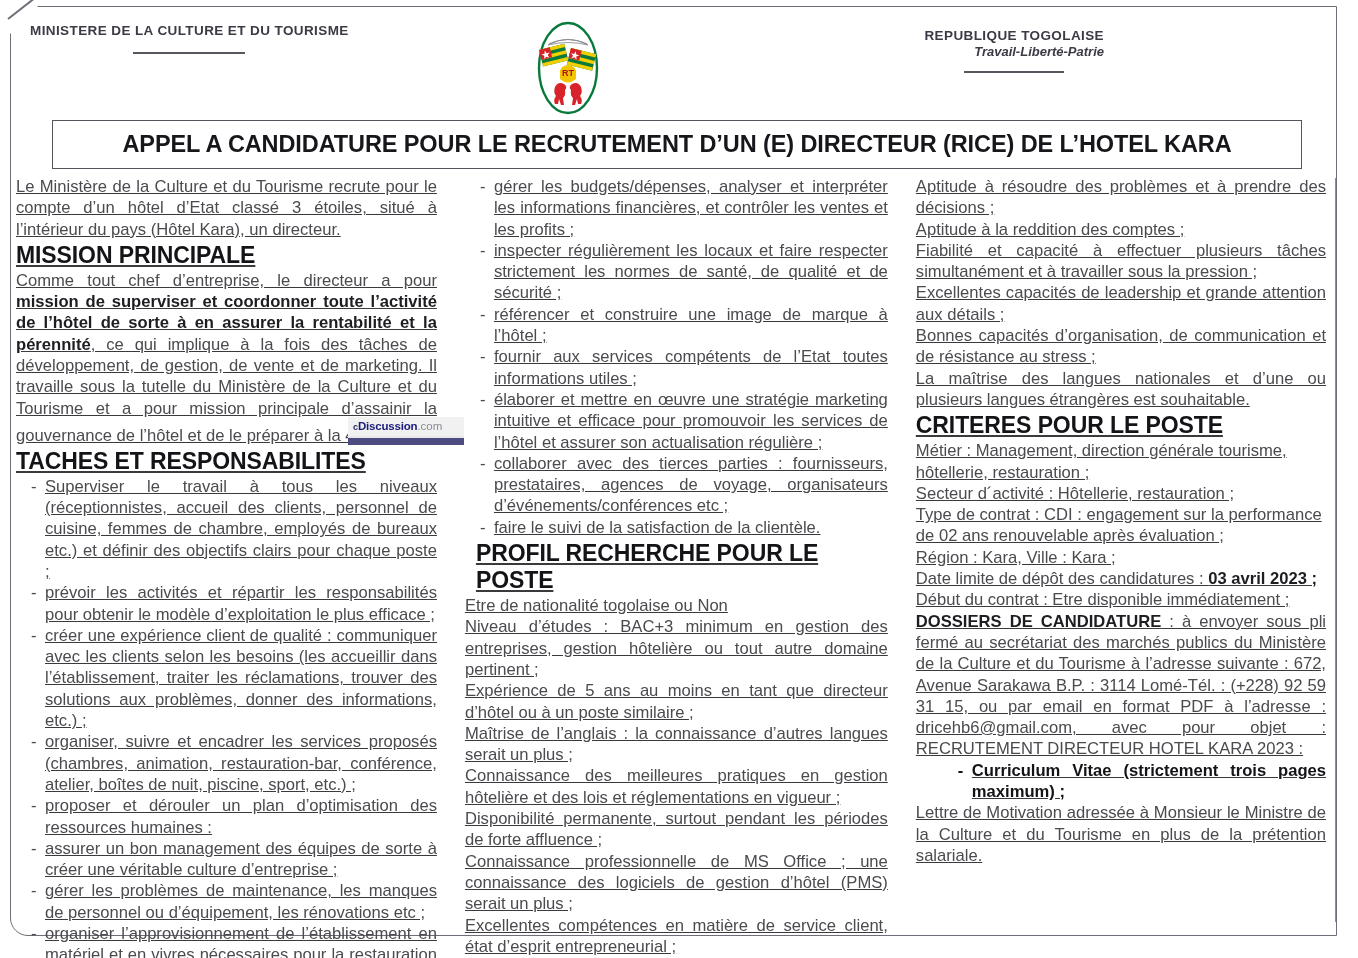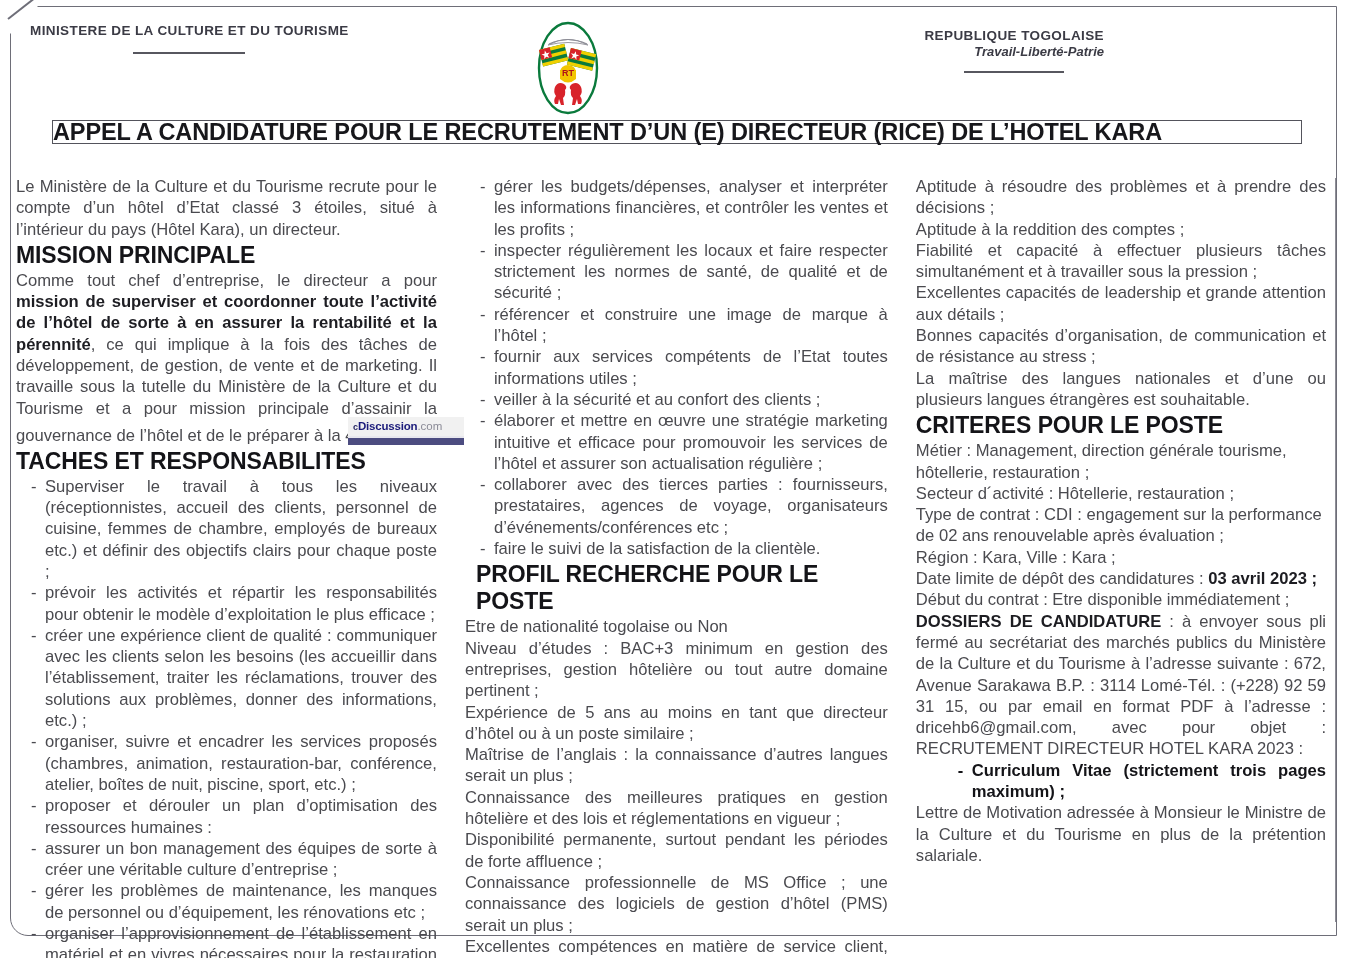--- a/index.html
+++ b/index.html
@@ -97,45 +97,46 @@
     width: 84px;
     height: 96px;
   }
 
   
   .title-box {
     position: absolute;
     left: 52px;
     top: 120px;
     width: 1250px;
-    height: 24px;
+    height: 49px;
     border: 1.6px solid #54545c;
     background: #ffffff;
     box-sizing: border-box;
     display: flex;
     align-items: center;
-    justify-content: flex-start;
+    justify-content: center;
   }
   .title-text {
     font-size: 23.5px;
     font-weight: bold;
     color: #17171b;
     letter-spacing: -0.1px;
     white-space: nowrap;
   }
 
   
   .columns {
     position: absolute;
     left: 16px;
     top: 176px;
     width: 1320px;
     height: 752px;
     display: flex;
     gap: 12px;
+    text-decoration: underline;
   }
   .col {
     position: relative;
     box-sizing: border-box;
   }
   .col-1 { width: 443px; padding-right: 14px; }
   .col-2 { width: 447px; padding-right: 14px; padding-left: 2px; }
   .col-3 { width: 430px; padding-left: 2px; padding-right: 10px; }
 
   .col-rule {
@@ -308,21 +309,20 @@
         <li>organiser l’approvisionnement de l’établissement en matériel et en vivres nécessaires pour la restauration ;</li>
       </ul>
     </div>
 
     <div class="col col-2">
       <ul class="bullets">
         <li>gérer les budgets/dépenses, analyser et interpréter les informations financières, et contrôler les ventes et les profits ;</li>
         <li>inspecter régulièrement les locaux et faire respecter strictement les normes de santé, de qualité et de sécurité ;</li>
         <li>référencer et construire une image de marque à l’hôtel ;</li>
         <li>fournir aux services compétents de l’Etat toutes informations utiles ;</li>
-        <li>veiller à la sécurité et au confort des clients ;</li>
         <li>élaborer et mettre en œuvre une stratégie marketing intuitive et efficace pour promouvoir les services de l’hôtel et assurer son actualisation régulière ;</li>
         <li>collaborer avec des tierces parties : fournisseurs, prestataires, agences de voyage, organisateurs d’événements/conférences etc ;</li>
         <li>faire le suivi de la satisfaction de la clientèle.</li>
       </ul>
 
       <h2 class="sec indent">PROFIL RECHERCHE POUR LE POSTE</h2>
 
       <p class="para nojust">Etre de nationalité togolaise ou Non</p>
       <p class="para">Niveau d’études : BAC+3 minimum en gestion des entreprises, gestion hôtelière ou tout autre domaine pertinent ;</p>
       <p class="para">Expérience de 5 ans au moins en tant que directeur d’hôtel ou à un poste similaire ;</p>

